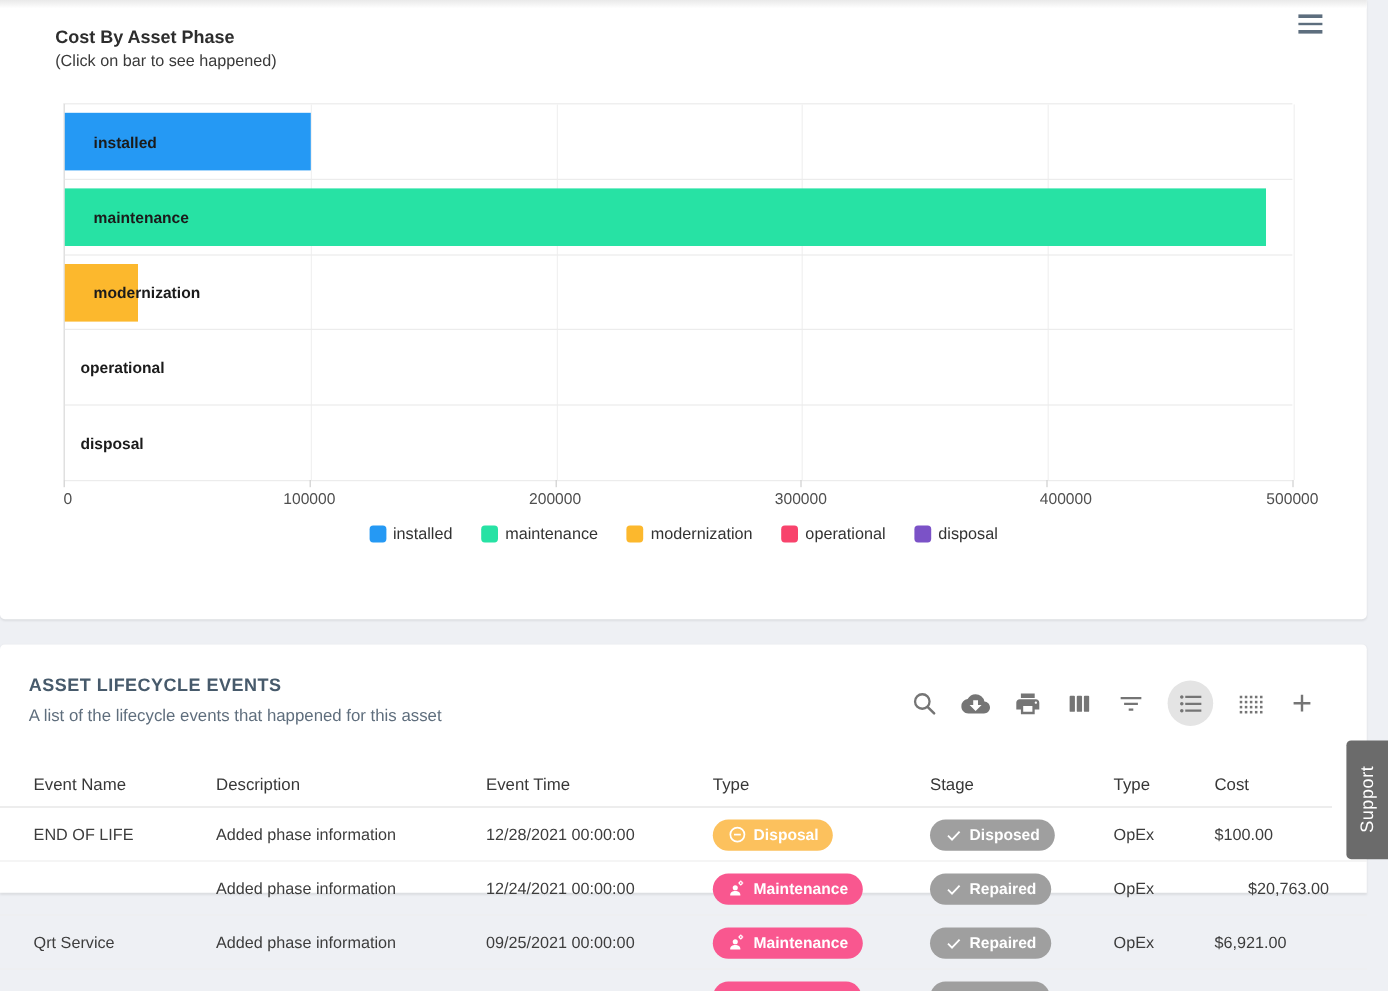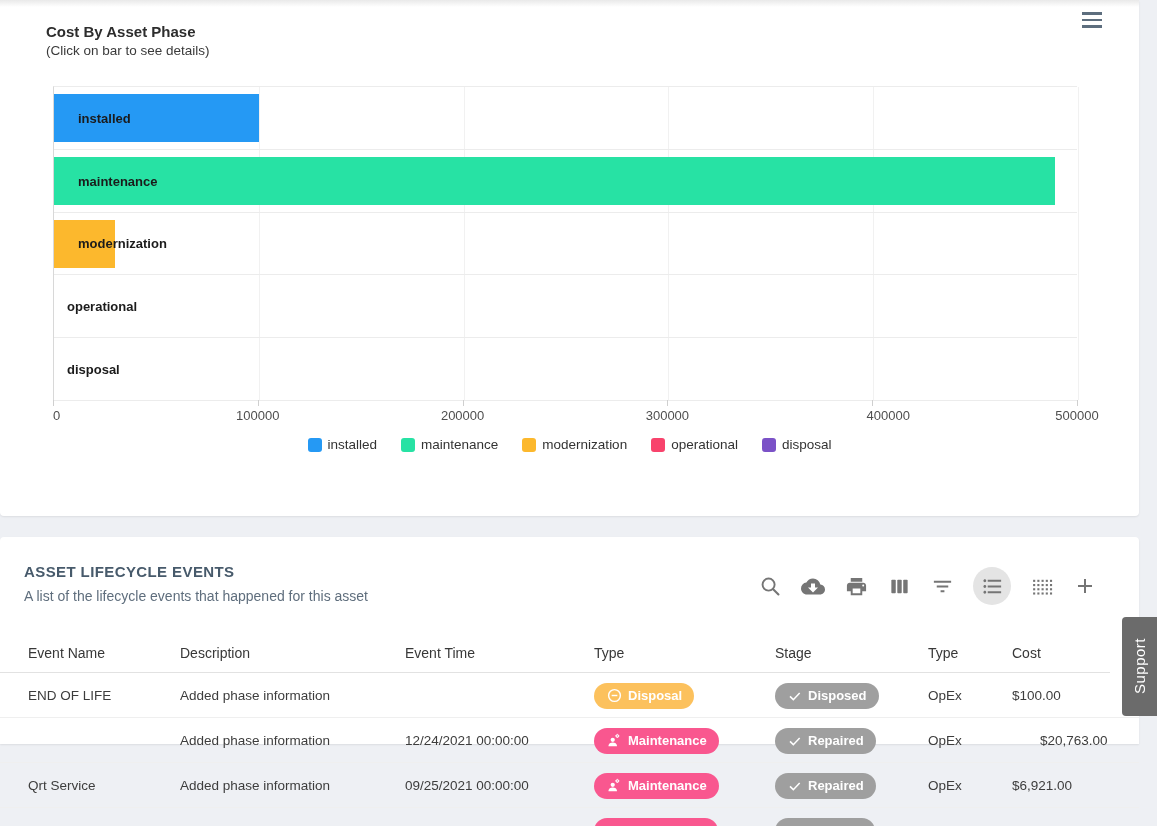--- a/index.html
+++ b/index.html
@@ -52,21 +52,21 @@
   .support-tab { position:absolute; right:0; top:617px; width:35px; height:99px; background:#6b6b6b; border-radius:4px 0 0 4px; display:flex; align-items:center; justify-content:center; cursor:pointer; z-index:10; }
   .support-tab span { writing-mode:vertical-rl; transform:rotate(180deg); color:#fff; font-size:15px; letter-spacing:.5px; }
 </style>
 </head>
 <body>
 
 <div class="stage">
 
   <section class="card chart-card">
     <h2 class="chart-title">Cost By Asset Phase</h2>
-    <div class="chart-subtitle">(Click on bar to see details)</div>
+    <div class="chart-subtitle">(Click on bar to see happened)</div>
     <button class="hamburger" aria-label="chart menu">
       <span></span>
         <span></span>
         <span></span>
     </button>
     <div class="plot" id="plot">
         <div class="gridline" style="left: 204.8px;"></div>
         <div class="gridline" style="left: 409.6px;"></div>
         <div class="gridline" style="left: 614.4px;"></div>
         <div class="gridline" style="left: 819.2px;"></div>
@@ -203,20 +203,21 @@
         <div class="th" style="left: 405px;">Event Time</div>
         <div class="th" style="left: 594px;">Type</div>
         <div class="th" style="left: 775px;">Stage</div>
         <div class="th" style="left: 928px;">Type</div>
         <div class="th" style="left: 1012px;">Cost</div>
       </div>
     <div class="tbody" id="tbody">
         <div class="trow">
           <div class="td" style="left: 28px;">END OF LIFE</div>
           <div class="td" style="left: 180px;">Added phase information</div>
+          <div class="td" style="left: 405px;">12/28/2021 00:00:00</div>
           <div class="td" style="left: 594px;">
             <span class="badge badge-phase" style="background: rgb(252, 193, 93);">
               <span style="display:inline-flex">
                 <svg viewBox="0 0 24 24" width="17" height="17">
                   <circle cx="12" cy="12" r="8.3" fill="none" stroke="#fff" stroke-width="2"></circle>
                   <rect x="8" y="11" width="8" height="2" fill="#fff"></rect>
                 </svg>
               </span>
               <span>Disposal</span>
             </span>

